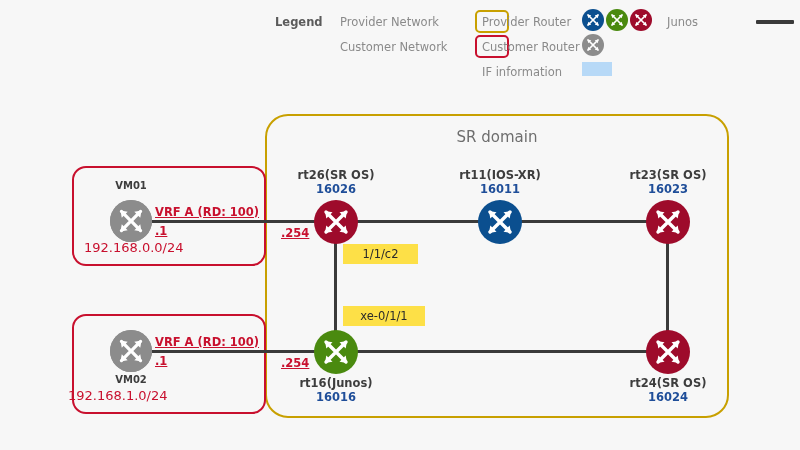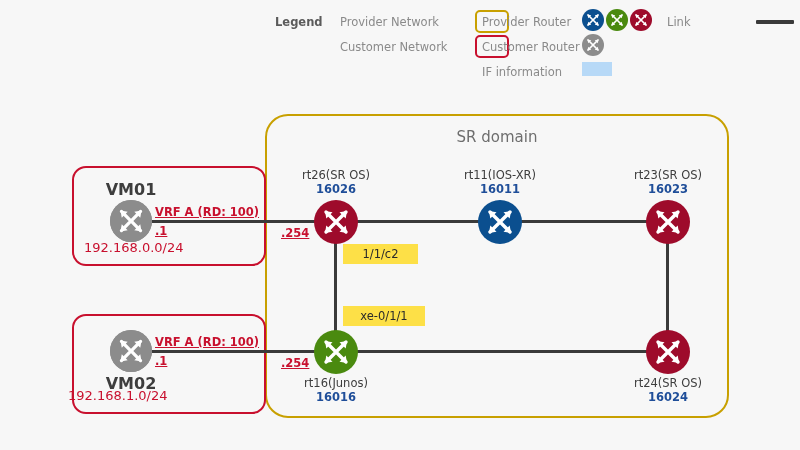--- a/index.html
+++ b/index.html
@@ -108,21 +108,21 @@
     width: 44px;
     height: 44px;
     border-radius: 50%;
   }
   .node .disc svg { display: block; }
   .node-name {
     position: absolute;
     left: 50%;
     transform: translateX(-50%);
     font-size: 11.5px;
-    font-weight: normal;
+    font-weight: bold;
     color: #3d3d3d;
     white-space: nowrap;
   }
   .node-sid {
     position: absolute;
     left: 50%;
     transform: translateX(-50%);
     font-size: 11.5px;
     font-weight: bold;
     color: #1f4e99;
@@ -144,21 +144,21 @@
     left: 0; top: 0;
     width: 42px;
     height: 42px;
     border-radius: 50%;
     background: #8c8c8c;
   }
   .vm-name {
     position: absolute;
     left: 50%;
     transform: translateX(-50%);
-    font-size: 16px;
+    font-size: 10px;
     font-weight: bold;
     color: #3d3d3d;
     white-space: nowrap;
   }
 
   
   .ann {
     position: absolute;
     font-size: 11.5px;
     font-weight: bold;
@@ -247,21 +247,21 @@
         <path d="M11 11 l7.5 1.3 -6.2 6.2 z"></path>
         <path d="M11 33 l1.3 -7.5 6.2 6.2 z"></path>
         <path d="M33 11 l-1.3 7.5 -6.2 -6.2 z"></path>
         <path d="M33 33 l-7.5 -1.3 6.2 -6.2 z"></path>
       </g>
     </svg>
 
     <span class="lg-label" style="left:207px; top:59px;">IF information</span>
     <div class="lg-if-swatch" style="left:307px; top:56px;"></div>
 
-    <span class="lg-label" style="left:392px; top:9px;">Link</span>
+    <span class="lg-label" style="left:392px; top:9px;">Junos</span>
     <div class="lg-link-line" style="left:481px; top:14px;"></div>
   </div>
 
   <div class="domain-box" style="left:265px; top:114px; width:460px; height:300px;border-radius:23px;">
     <div class="domain-title">SR domain</div>
   </div>
 
   <div class="cust-box" style="left:72px; top:166px; width:190px; height:96px;"></div>
   <div class="cust-box" style="left:72px; top:314px; width:190px; height:96px;"></div>
 

